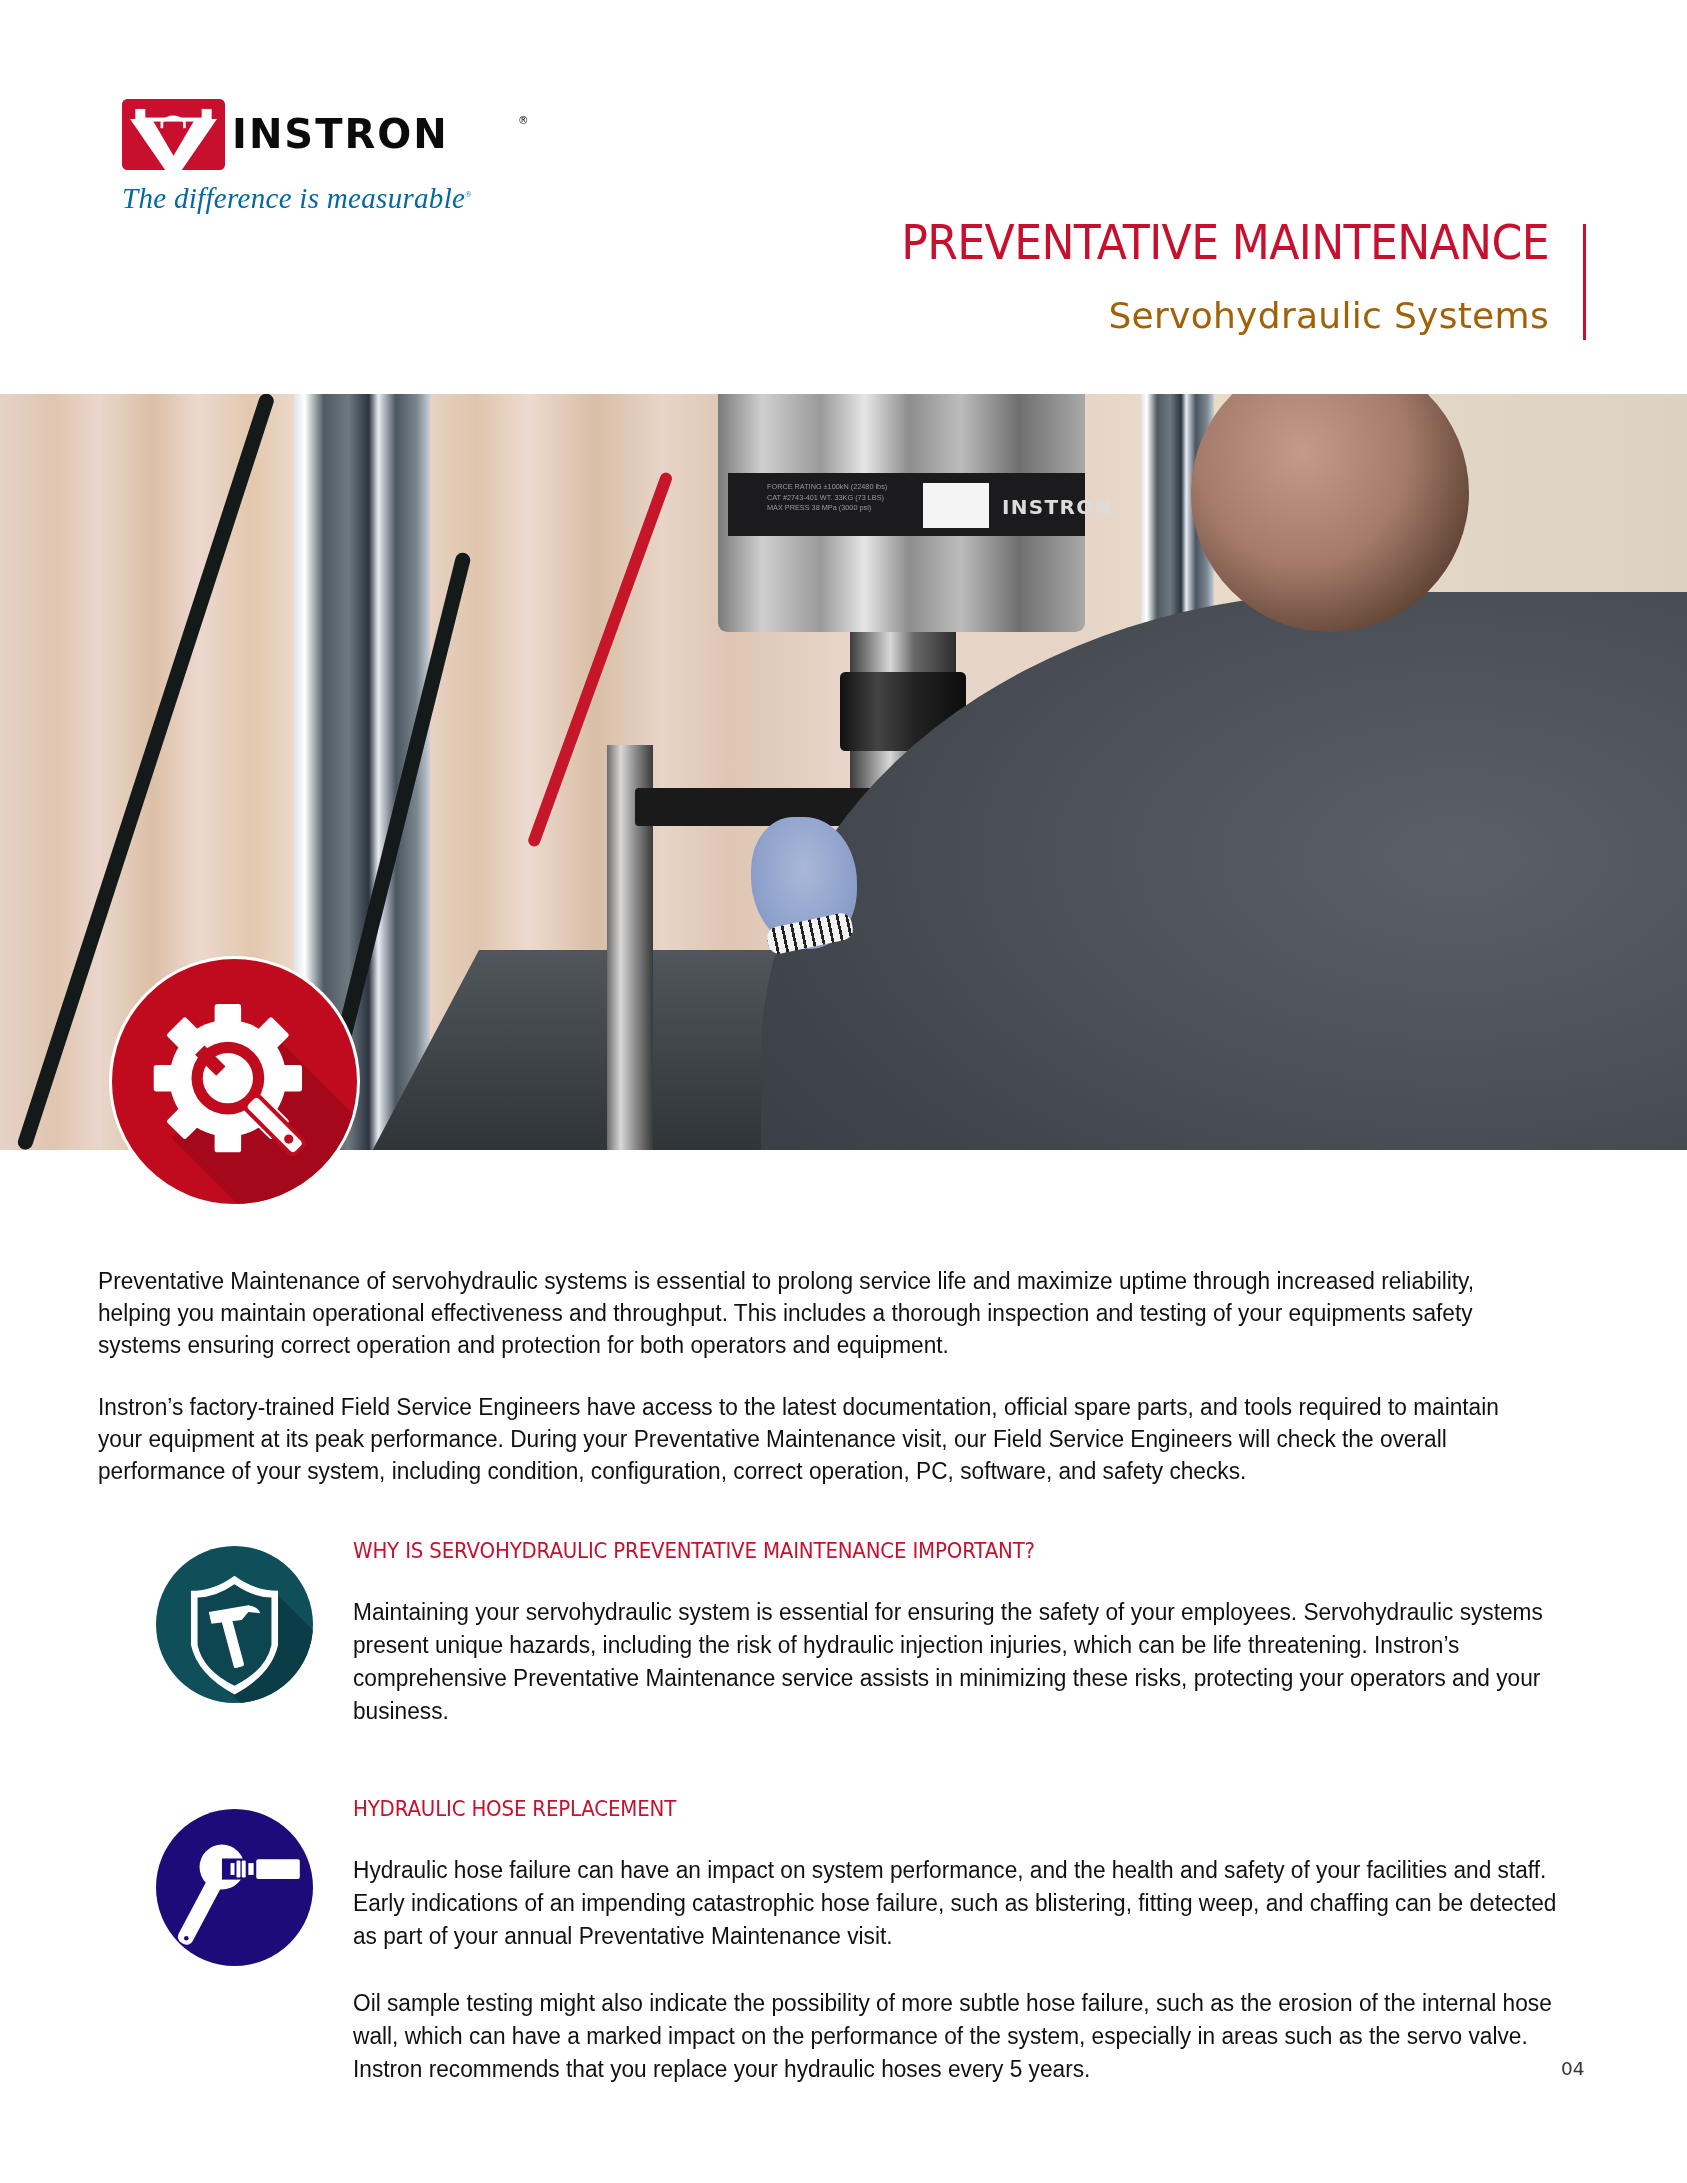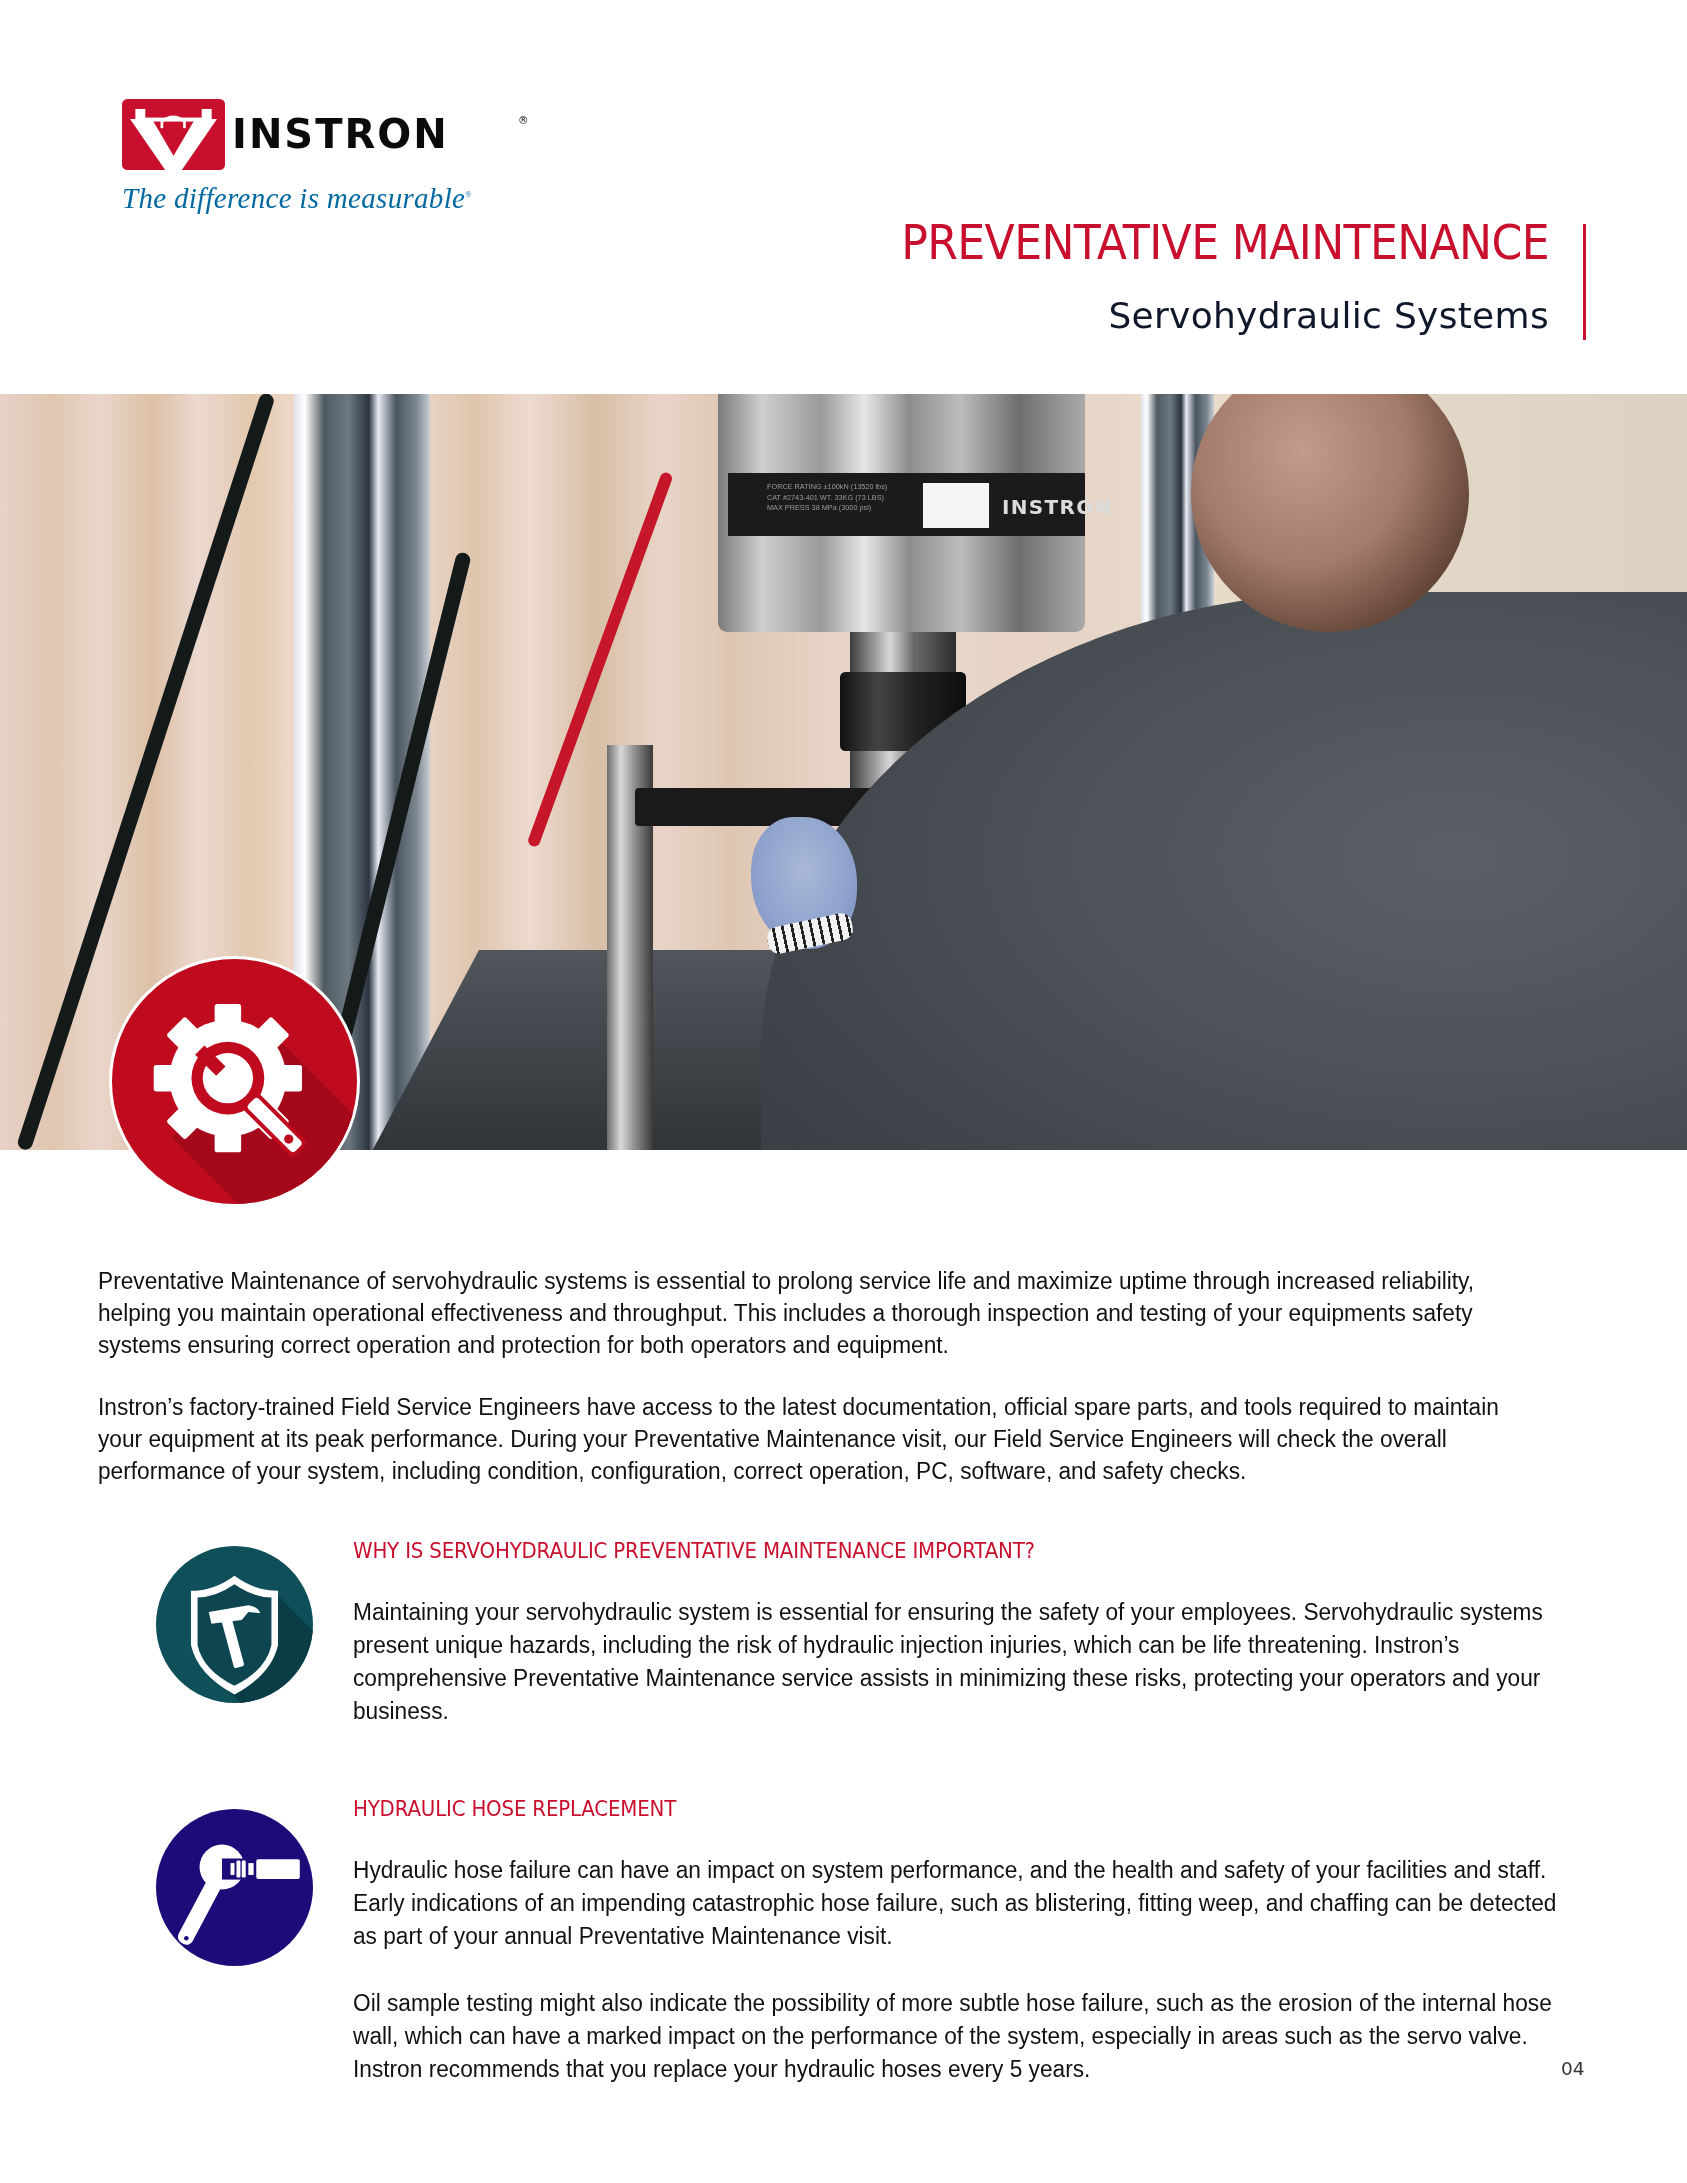--- a/index.html
+++ b/index.html
@@ -31,21 +31,21 @@
     .tagline sup { font-size: 8px; vertical-align: super; }
 
     .title-block { position: absolute; right: 138px; top: 218px; text-align: right; }
     .title {
       font-family: "DejaVu Sans", sans-serif; font-weight: normal;
       font-size: 48px; color: #c8102e; line-height: 1; letter-spacing: -0.7px;
       transform: scaleX(0.92); transform-origin: right center; white-space: nowrap;
     }
     .subtitle {
       margin-top: 32px;
-      font-family: "DejaVu Sans", sans-serif; font-size: 36px; color: #0f172a;
+      font-family: "DejaVu Sans", sans-serif; font-size: 36px; color: #a16207;
       line-height: 1; white-space: nowrap; letter-spacing: 0.3px;
     }
     .title-rule {
       position: absolute; left: 1583px; top: 224px; width: 3.3px; height: 116px;
       background: #c8102e;
     }
 
     
     .hero {
       position: absolute; left: 0; top: 394px; width: 1687px; height: 756px;
@@ -217,21 +217,21 @@
   <div class="cable" style="left:261px; top:0; height:794px; transform: rotate(18deg);"></div>
   <div class="cable" style="left:457px; top:159px; height:595px; transform: rotate(14deg);"></div>
   <div class="cable" style="left:662px; top:79px; height:397px; transform: rotate(20deg); width:12px; background:#c5162a;"></div>
   <div class="table"></div>
   <div class="column" style="left:1141px; width:73px;"></div>
   <div class="fixture-post"></div>
   <div class="rod"></div>
   <div class="actuator"></div>
   <div class="actuator-band"></div>
   <div class="band-spec">
-    <div>FORCE RATING   ±100kN (13520 lbs)</div>
+    <div>FORCE RATING   ±100kN (22480 lbs)</div>
     <div>CAT #2743-401 WT. 33KG (73 LBS)</div>
     <div>MAX PRESS 38 MPa (3000 psi)</div>
   </div>
   <div class="band-logo"></div>
   <div class="band-word">INSTRON</div>
   <div class="collar"></div>
   <div class="fixture"></div>
   <div class="monitor"></div>
   <div class="person"></div>
   <div class="head"></div>

